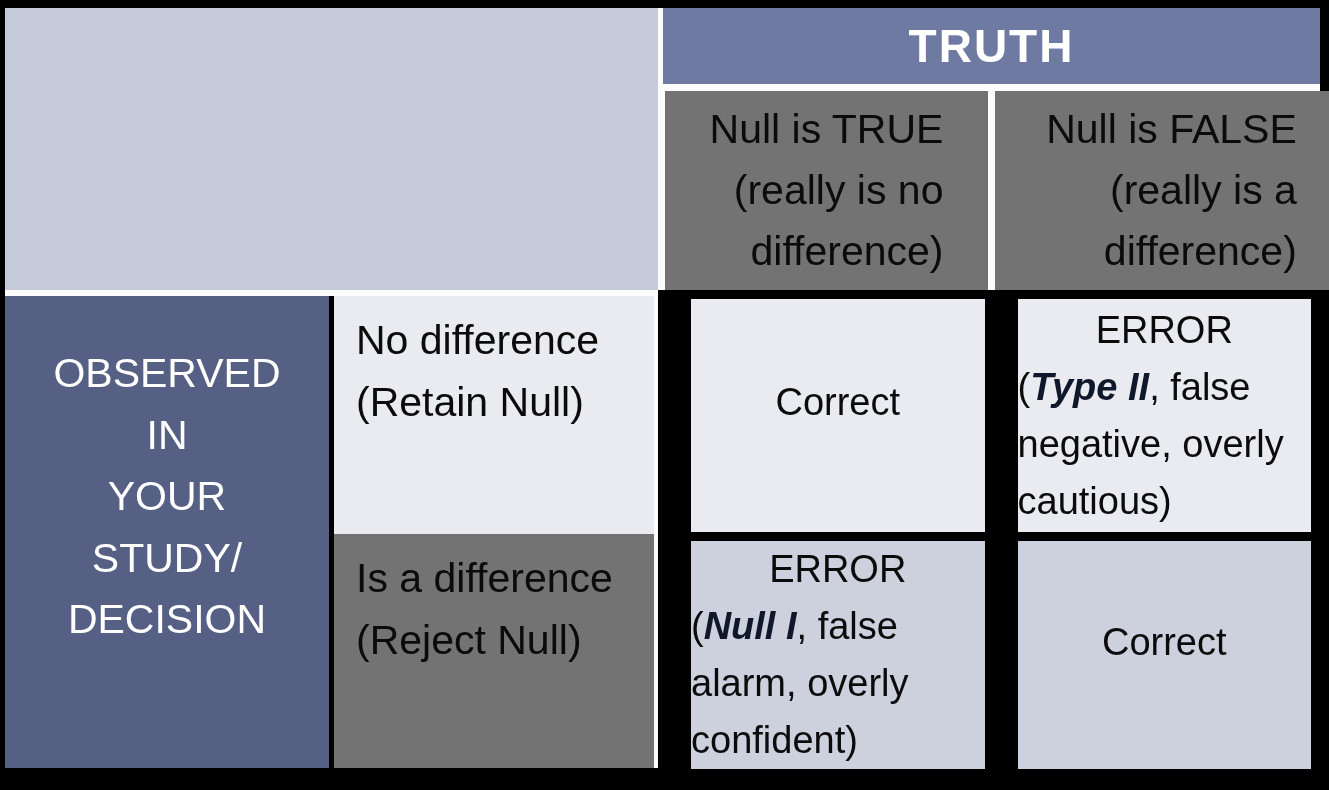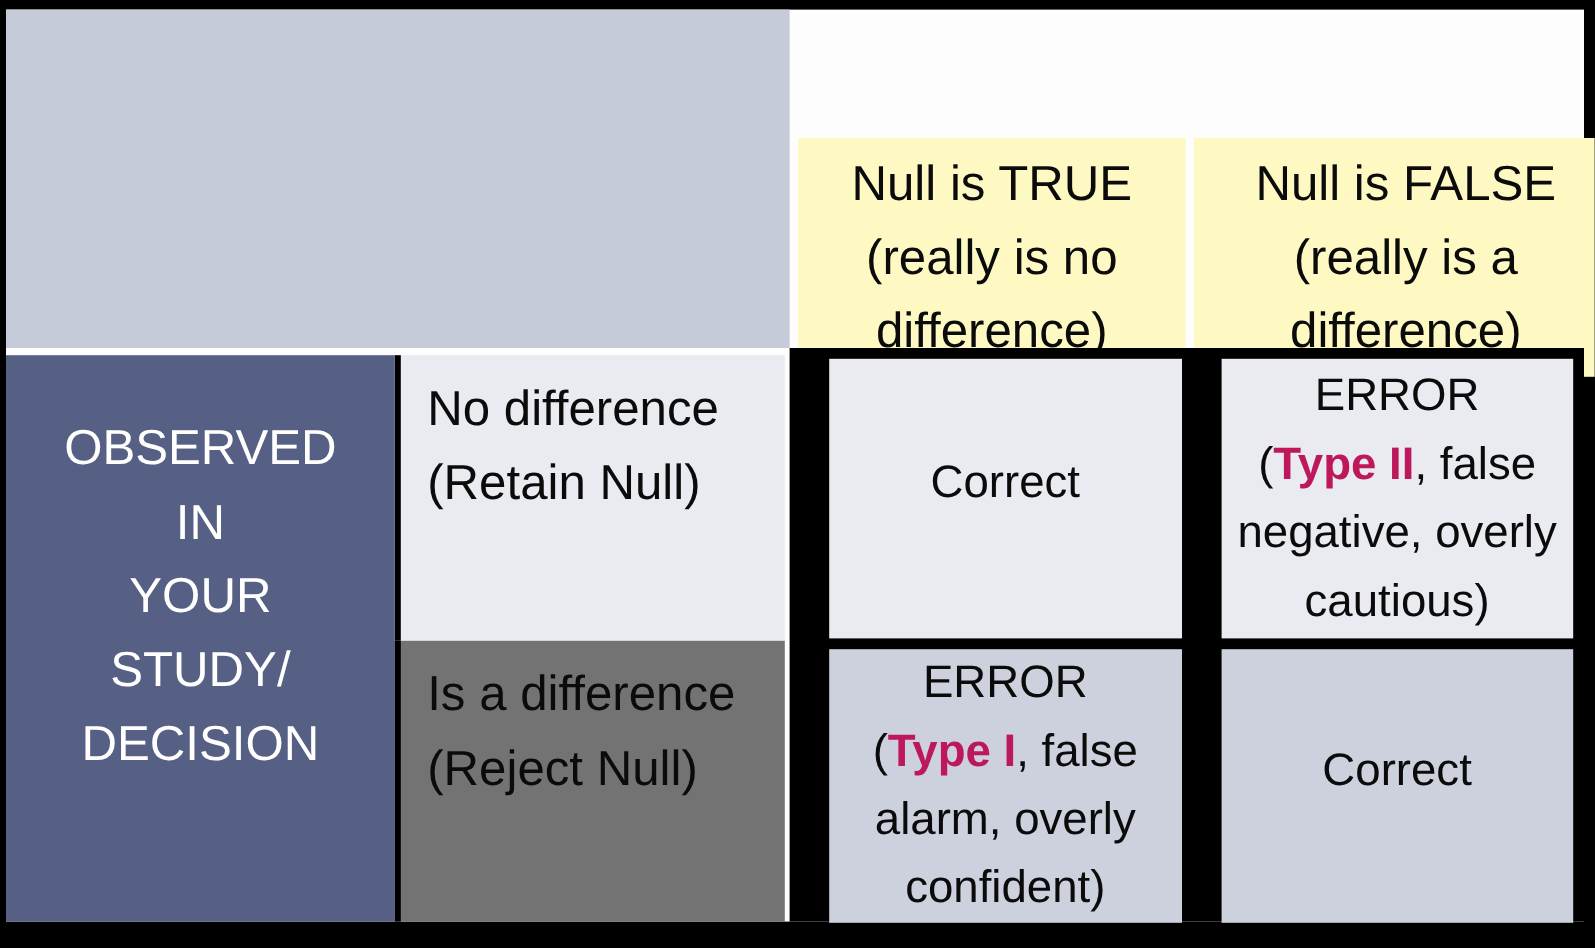--- a/index.html
+++ b/index.html
@@ -16,23 +16,23 @@
   .corner{left:5px;top:8px;width:653px;height:282px;background:#c6cbda;}
 
   .truth{
     left:663px;top:8px;width:657px;height:76px;
     background:#6f7aa2;color:#ffffff;
     font-size:46px;font-weight:bold;letter-spacing:2px;
     display:flex;align-items:center;justify-content:center;
   }
 
   .colh{
-    top:91px;height:199px;background:#fef9c3;color:#0b0b0b;
+    top:91px;height:199px;background:#737373;color:#0b0b0b;
     font-size:41px;line-height:1.48;white-space:pre-line;
-    display:flex;align-items:center;justify-content:center;text-align:center;margin-top:24px;
+    display:flex;align-items:center;justify-content:center;text-align:right;
   }
   .colh1{left:665px;width:323px;}
   .colh2{left:995px;width:353px;}
 
   .observed{
     left:5px;top:296px;width:324px;height:472px;
     background:#565f84;color:#ffffff;
     font-size:41px;line-height:1.5;white-space:pre-line;
     display:flex;align-items:center;justify-content:center;text-align:center;
     padding-bottom:70px;
@@ -47,36 +47,37 @@
   .rowh2{top:534px;height:234px;background:#737373;}
 
   .grid{
     left:658px;top:290px;width:662px;height:478px;
     background:#000;
     display:grid;grid-template-columns:1fr 1fr;grid-template-rows:233px 1fr;
     gap:9px;padding:9px;
   }
   .cell{
     display:flex;flex-direction:column;align-items:center;justify-content:center;
-    text-align:center;font-size:38px;line-height:1.5;color:#0b0b0b;margin-left:24px;
+    font-size:38px;line-height:1.5;color:#0b0b0b;margin-left:24px;
   }
   .cell.light{background:#e9ebf0;}
   .cell.dark{background:#cdd1de;}
   .cell.correct{padding-bottom:26px;box-sizing:border-box;}
   .err-detail{max-width:315px;}
-  .red{color:#be185d;font-weight:bold;}
+  .red{color:#0f172a;font-weight:bold;font-style:italic;}
 </style>
 </head>
 <body>
 
 <div class="stage">
   <div class="underlay"></div>
 
   <div class="abs corner"></div>
 
+  <div class="abs truth">TRUTH</div>
 
   <div class="abs colh colh1">Null is TRUE
 (really is no
 difference)</div>
 
   <div class="abs colh colh2">Null is FALSE
 (really is a
 difference)</div>
 
   <div class="abs rowh rowh1">No difference
@@ -97,21 +98,21 @@
       <span>Correct</span>
     </div>
 
     <div class="cell light">
       <div>ERROR</div>
       <div class="err-detail"><span>(</span><span class="red">Type II</span><span>, false negative, overly cautious)</span></div>
     </div>
 
     <div class="cell dark">
       <div>ERROR</div>
-      <div class="err-detail"><span>(</span><span class="red">Type I</span><span>, false alarm, overly confident)</span></div>
+      <div class="err-detail"><span>(</span><span class="red">Null I</span><span>, false alarm, overly confident)</span></div>
     </div>
 
     <div class="cell dark correct">
       <span>Correct</span>
     </div>
 
   </div>
 </div>
 
 </body></html>

